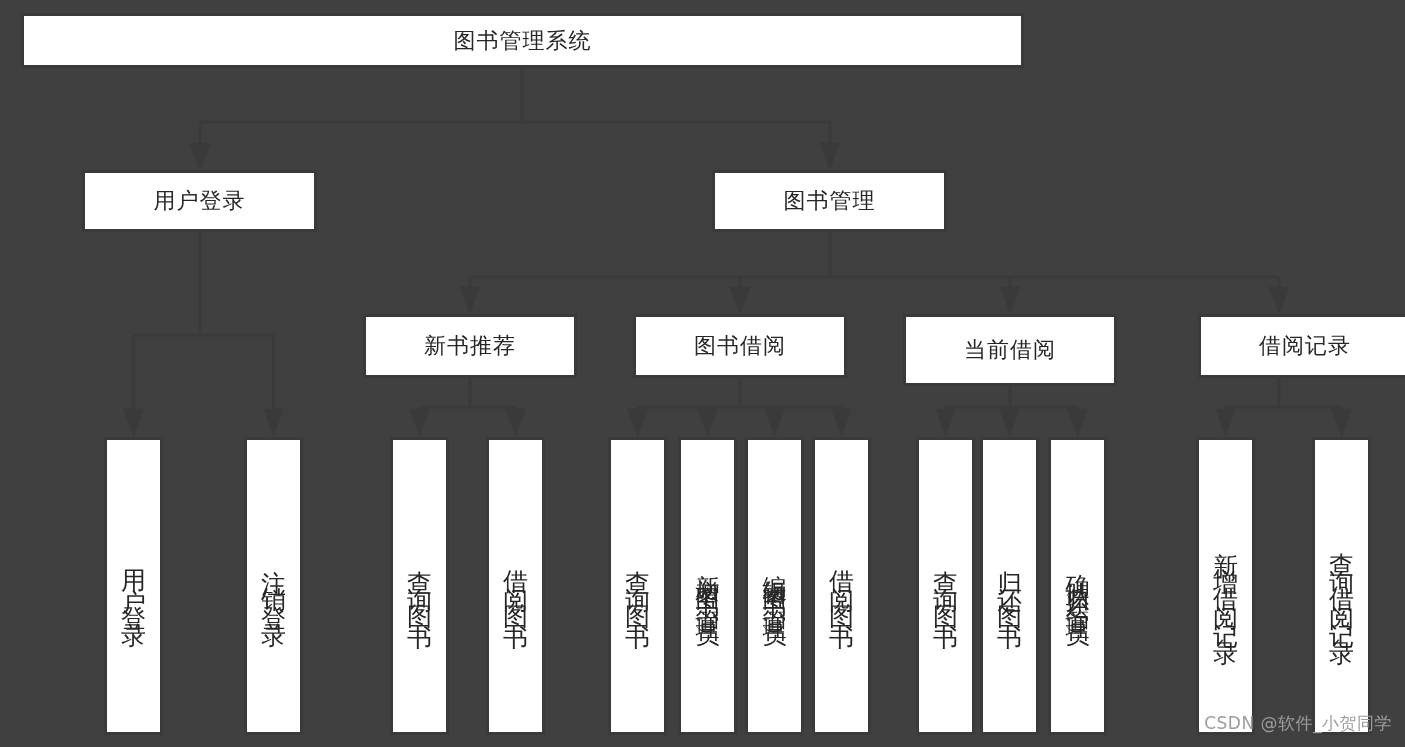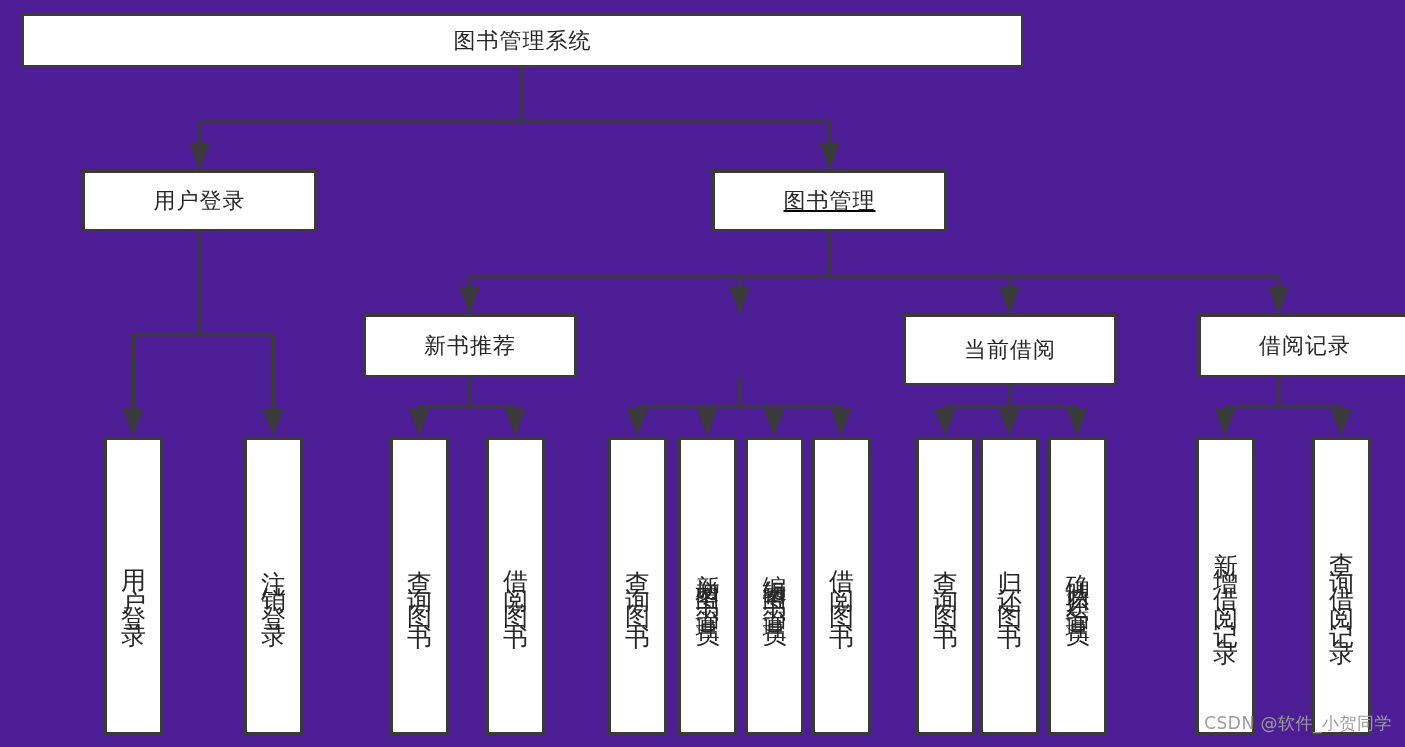--- a/index.html
+++ b/index.html
@@ -5,21 +5,21 @@
   html, body {
     margin: 0;
     padding: 0;
     background: #ffffff;
     font-family: "DejaVu Sans", "Liberation Sans", sans-serif;
   }
   .canvas {
     position: relative;
     width: 1405px;
     height: 747px;
-    background: #4c1d95;
+    background: #404040;
     overflow: hidden;
   }
   svg.connectors {
     position: absolute;
     left: 0; top: 0;
     width: 1405px;
     height: 747px;
   }
   .box {
     position: absolute;
@@ -111,26 +111,29 @@
     </g>
   </svg>
 
   <div class="box box-h" style="left:21px; top:13px; width:1003px; height:55px;">
     <span>图书管理系统</span>
   </div>
 
   <div class="box box-h" style="left:82px; top:170px; width:235px; height:62px;">
     <span>用户登录</span>
   </div>
-  <div class="box box-h" style="left:712px; top:170px; width:235px; height:62px;text-decoration:underline;">
+  <div class="box box-h" style="left:712px; top:170px; width:235px; height:62px;">
     <span>图书管理</span>
   </div>
 
   <div class="box box-h" style="left:363px; top:314px; width:214px; height:64px;text-align:right;">
     <span>新书推荐</span>
+  </div>
+  <div class="box box-h" style="left:633px; top:314px; width:214px; height:64px;">
+    <span>图书借阅</span>
   </div>
   <div class="box box-h" style="left:903px; top:314px; width:214px; height:72px;">
     <span>当前借阅</span>
   </div>
   <div class="box box-h" style="left:1198px; top:314px; width:214px; height:64px;">
     <span>借阅记录</span>
   </div>
 
   <div class="box box-v" style="left:104px;">
     <span>用户登录</span>

